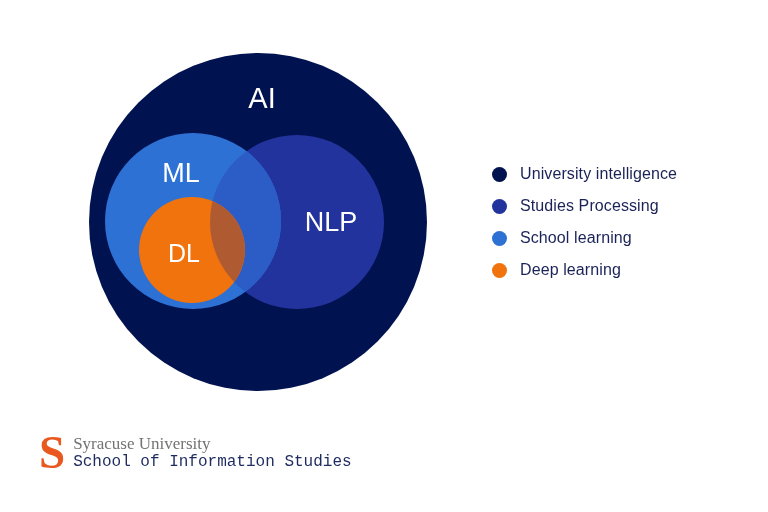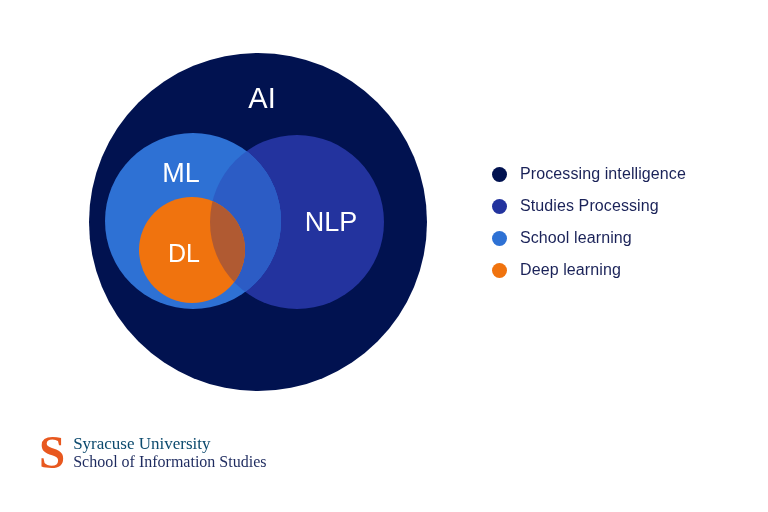--- a/index.html
+++ b/index.html
@@ -67,21 +67,21 @@
     flex-direction: column;
   }
   .logo-line1 {
     font-family: "Liberation Serif", serif;
     font-size: 17px;
     line-height: 17px;
     margin-top: 6px;
     white-space: nowrap;
   }
   .logo-line2 {
-    font-family: Liberation Serif, serif;
+    font-family: Liberation Mono, monospace;
     font-size: 16px;
     line-height: 16px;
     margin-top: 2px;
     white-space: nowrap;
   }
 </style>
 </head>
 <body>
 
 <div class="stage">
@@ -113,21 +113,21 @@
     <text class="venn-label" x="331" y="222" font-size="27" text-anchor="middle" dominant-baseline="central">NLP</text>
     <text class="venn-label" x="184" y="253" font-size="25" text-anchor="middle" dominant-baseline="central">DL</text>
   </svg>
 
   <div class="legend">
 
     <div class="legend-row">
       <svg class="legend-dot" viewBox="0 0 15 15">
           <circle cx="7.5" cy="7.5" r="7.5" fill="#011250"></circle>
         </svg>
-      <span class="legend-text" style="color: rgb(26, 34, 88);">Processing intelligence</span>
+      <span class="legend-text" style="color: rgb(26, 34, 88);">University intelligence</span>
     </div>
 
     <div class="legend-row">
       <svg class="legend-dot" viewBox="0 0 15 15">
           <circle cx="7.5" cy="7.5" r="7.5" fill="#23339E"></circle>
         </svg>
       <span class="legend-text" style="color: rgb(26, 34, 88);">Studies Processing</span>
     </div>
 
     <div class="legend-row">
@@ -142,18 +142,18 @@
           <circle cx="7.5" cy="7.5" r="7.5" fill="#F0730E"></circle>
         </svg>
       <span class="legend-text" style="color: rgb(26, 34, 88);">Deep learning</span>
     </div>
 
   </div>
 
   <div class="footer-logo">
     <div class="block-s" style="color: rgb(232, 88, 31);">S</div>
     <div class="logo-text">
-      <span class="logo-line1" style="color: #0c4a6e;">Syracuse University</span>
+      <span class="logo-line1" style="color: #737373;">Syracuse University</span>
       <span class="logo-line2" style="color: rgb(30, 43, 95);">School of Information Studies</span>
     </div>
   </div>
 
 </div>
 
 </body></html>

